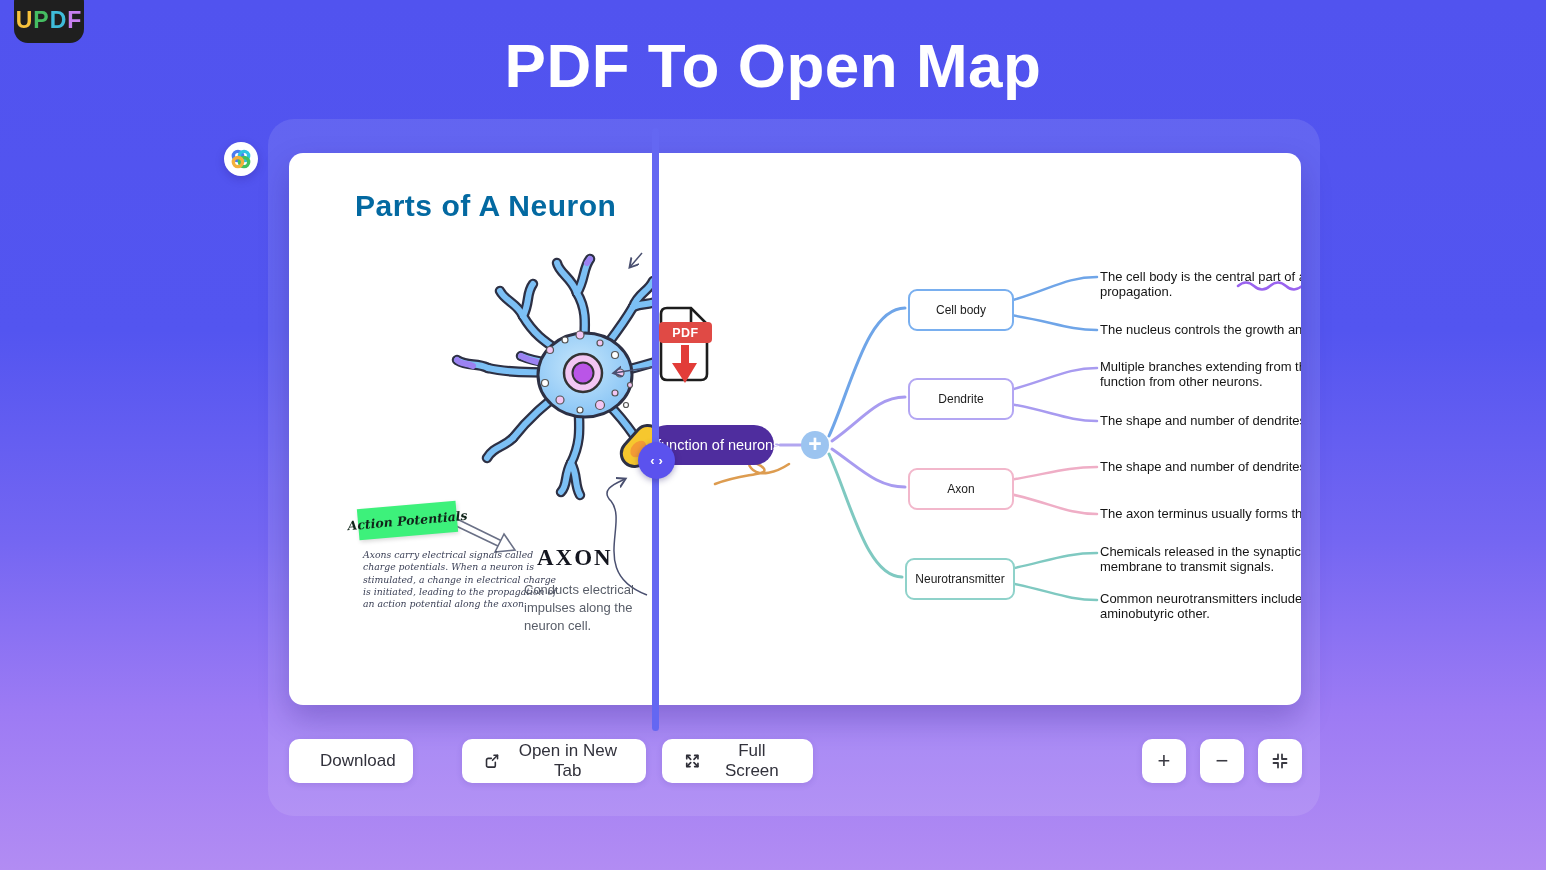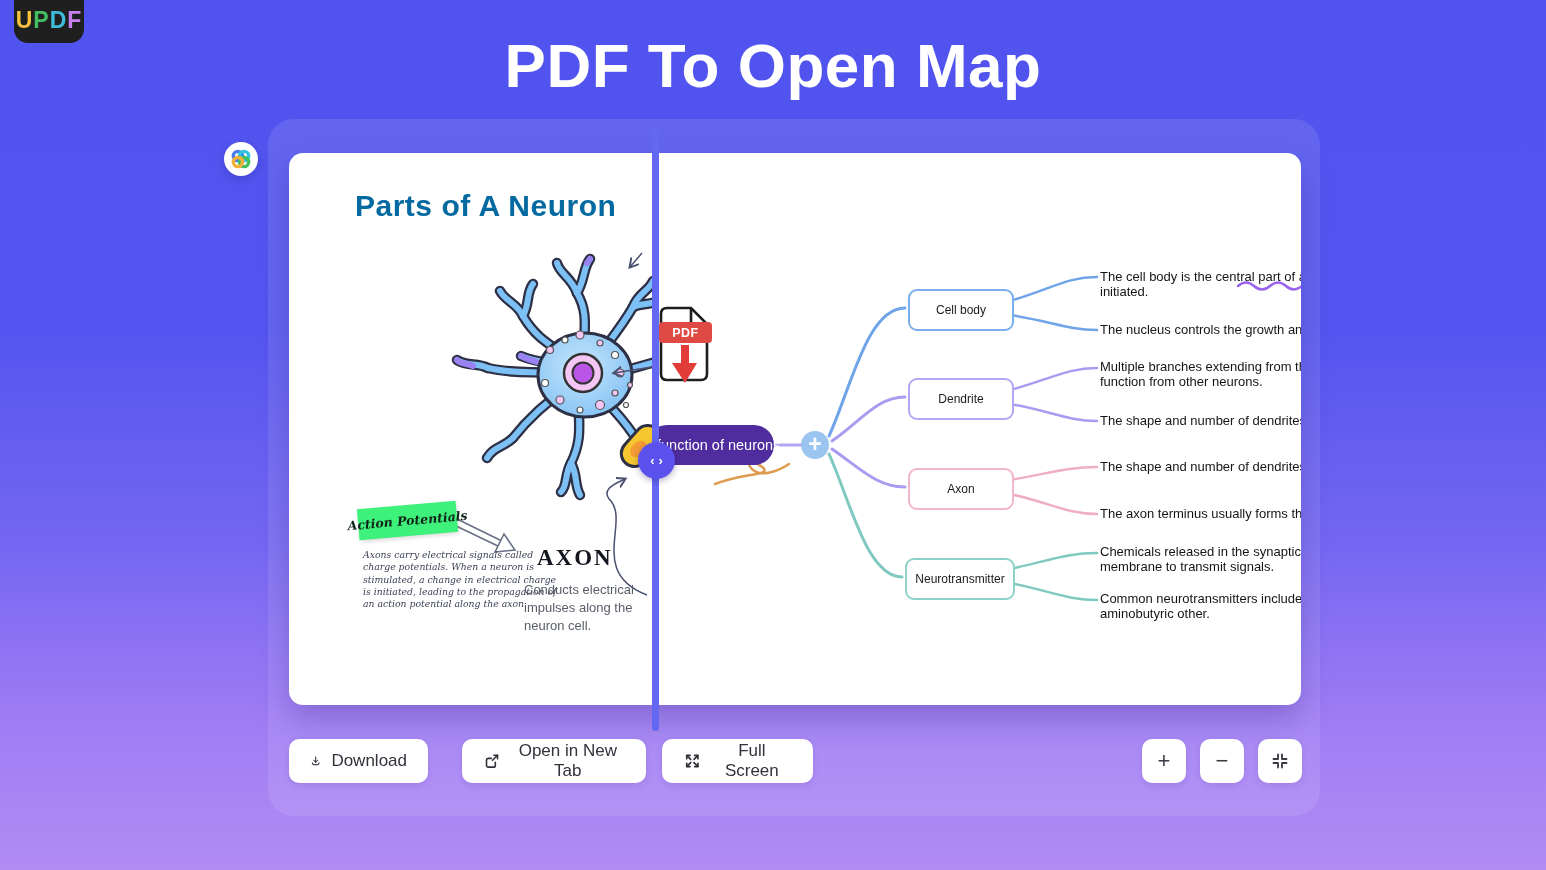--- a/index.html
+++ b/index.html
@@ -57,21 +57,21 @@
   .n-dn{left:255px;top:225px;width:102px;height:38px;border-color:#b3a6f3;}
   .n-ax{left:255px;top:315px;width:102px;height:38px;border-color:#f2b7cb;}
   .n-nt{left:252px;top:405px;width:106px;height:38px;border-color:#8fd2ca;}
   .leaf{position:absolute;left:447px;font-size:13px;line-height:14.5px;color:#151515;white-space:nowrap;cursor:pointer;}
   .lf1{top:117px}.lf2{top:170px}.lf3{top:207px}.lf4{top:261px}
   .lf5{top:307px}.lf6{top:354px}.lf7{top:392px}.lf8{top:439px}
   
   .tbtn{position:absolute;top:739px;height:44px;background:#fff;border:none;border-radius:10px;
         display:flex;align-items:center;gap:10px;padding:0 21px;font-family:"Liberation Sans",sans-serif;
         font-size:17px;color:#32323c;cursor:pointer;box-shadow:0 2px 6px rgba(40,20,120,.12);}
-  .b-dl{left:289px;width:139px;}
+  .b-dl{left:289px;width:124px;}
   .b-nt{left:462px;width:184px;}
   .b-fs{left:662px;width:151px;}
   .zbtn{position:absolute;top:739px;width:44px;height:44px;background:#fff;border:none;border-radius:10px;
         display:flex;align-items:center;justify-content:center;font-size:22px;color:#3a3a42;cursor:pointer;
         box-shadow:0 2px 6px rgba(40,20,120,.12);}
   .z-in{left:1142px}.z-out{left:1200px}.z-fit{left:1258px}
 </style>
 </head>
 <body>
 
@@ -252,21 +252,21 @@
       <div class="root-node">function of neurons</div>
       <div class="plus-btn">+</div>
 
       <div class="mnode n-cb">Cell body</div>
       <div class="mnode n-dn">Dendrite</div>
       <div class="mnode n-ax">Axon</div>
       <div class="mnode n-nt">Neurotransmitter</div>
 
       <div class="leaf lf1">
         <div>The cell body is the central part of a ne</div>
-        <div>initiated.</div>
+        <div>propagation.</div>
       </div>
       <div class="leaf lf2">
         <div>The nucleus controls the growth and</div>
       </div>
       <div class="leaf lf3">
         <div>Multiple branches extending from the</div>
         <div>function from other neurons.</div>
       </div>
       <div class="leaf lf4">
         <div>The shape and number of dendrites v</div>

